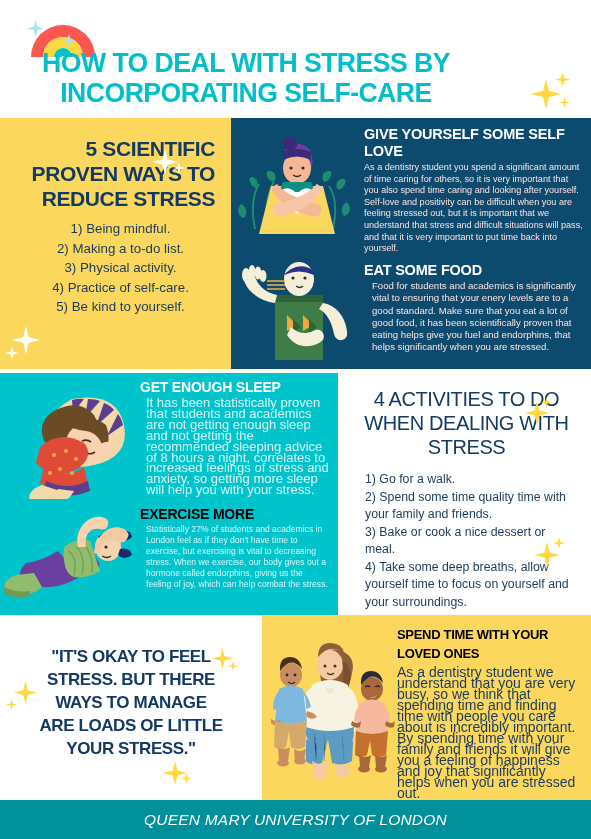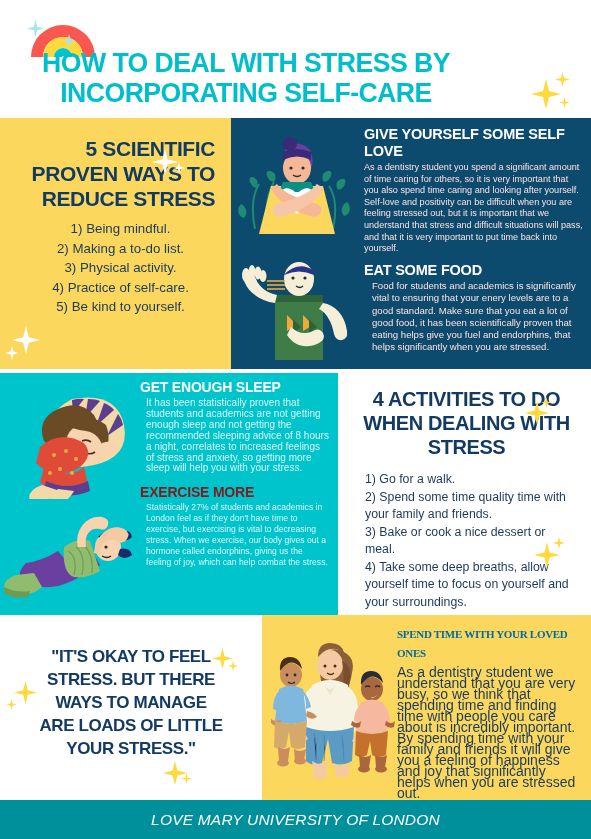--- a/index.html
+++ b/index.html
@@ -66,56 +66,56 @@
   }
 
   
   .p-teal { left: 0; top: 373px; width: 338px; height: 242px; background: #00C4CC; }
   .teal-text { position: absolute; left: 140px; top: 0; width: 198px; padding: 6px 8px 0 0; }
   .teal-text .h {
     color: #ffffff; font-weight: 900; font-size: 14px; line-height: 16px;
     text-transform: uppercase; letter-spacing: -0.2px;
   }
   .teal-text .body {
-    color: #D9F6F8; font-size: 10px; line-height: 10.9px; margin-top: 3px; padding-left: 6px;
+    color: #D9F6F8; font-size: 13px; line-height: 10.9px; margin-top: 3px; padding-left: 6px;
   }
   .teal-text .h2 {
-    color: #7f1d1d; font-weight: 900; font-size: 14px; line-height: 16px;
+    color: #000000; font-weight: 900; font-size: 14px; line-height: 16px;
     text-transform: uppercase; letter-spacing: -0.2px; margin-top: 10px;
   }
   .teal-text .body2 {
     color: #D9F6F8; font-size: 8.6px; line-height: 10.9px; margin-top: 2px; padding-left: 6px;
   }
 
   
   .p-white-mid { left: 338px; top: 373px; width: 253px; height: 242px; background: #ffffff; }
   .p-white-mid .h {
-    color: #133A63; font-weight: 700; font-size: 20px; line-height: 24px;
+    color: #133A63; font-weight: 400; font-size: 20px; line-height: 24px;
     text-align: center; text-transform: uppercase; letter-spacing: -0.4px;
     padding: 14px 18px 0 22px;
   }
   .p-white-mid .body {
     color: #1B3A5C; font-size: 12.3px; line-height: 17.5px;
     padding: 12px 18px 0 27px;
   }
 
   
   .p-quote { left: 0; top: 615px; width: 262px; height: 185px; background: #ffffff; }
   .p-quote .q {
     color: #133A63; font-weight: 900; font-size: 17px; line-height: 23px;
     text-align: center; text-transform: uppercase; letter-spacing: -0.4px;
     padding: 30px 12px 0 12px;
   }
 
   
   .p-yellow-bot { left: 262px; top: 615px; width: 329px; height: 185px; background: #FBD85D; }
   .yb-text { position: absolute; left: 135px; top: 0; width: 194px; padding: 10px 10px 0 0; }
   .yb-text .h {
-    color: #0369a1; font-weight: 900; font-size: 11px; line-height: 19px;
-    text-transform: uppercase; letter-spacing: -0.3px; font-family: Liberation Serif, serif;
+    color: #000000; font-weight: 900; font-size: 13px; line-height: 19px;
+    text-transform: uppercase; letter-spacing: -0.3px;
   }
   .yb-text .body {
     color: #1B3A5C; font-size: 14px; line-height: 11px; margin-top: 4px;
   }
 
   
   .footer {
     position: absolute; left: 0; top: 800px; width: 591px; height: 39px;
     background: #00909B; display: flex; align-items: center; justify-content: center;
   }
@@ -416,16 +416,16 @@
       <ellipse cx="115" cy="142" rx="6" ry="3.5" fill="#A8673C"></ellipse>
     </svg>
 
     <div class="yb-text">
       <div class="h">SPEND TIME WITH YOUR LOVED ONES</div>
       <div class="body">As a dentistry student we understand that you are very busy, so we think that spending time and finding time with people you care about is incredibly important. By spending time with your family and friends it will give you a feeling of happiness and joy that significantly helps when you are stressed out.</div>
     </div>
   </div>
 
   <div class="footer">
-    <div class="t">LOVE MARY UNIVERSITY OF LONDON</div>
+    <div class="t">QUEEN MARY UNIVERSITY OF LONDON</div>
   </div>
 
 </div>
 
 </body></html>

